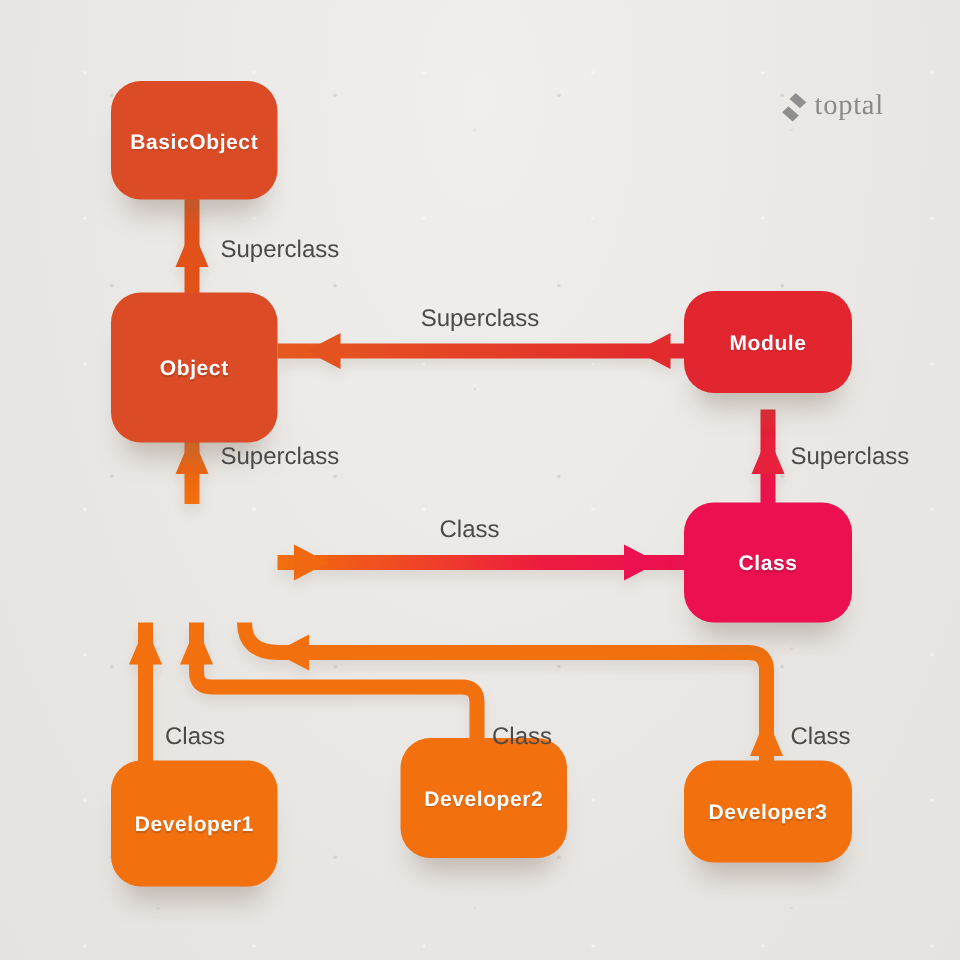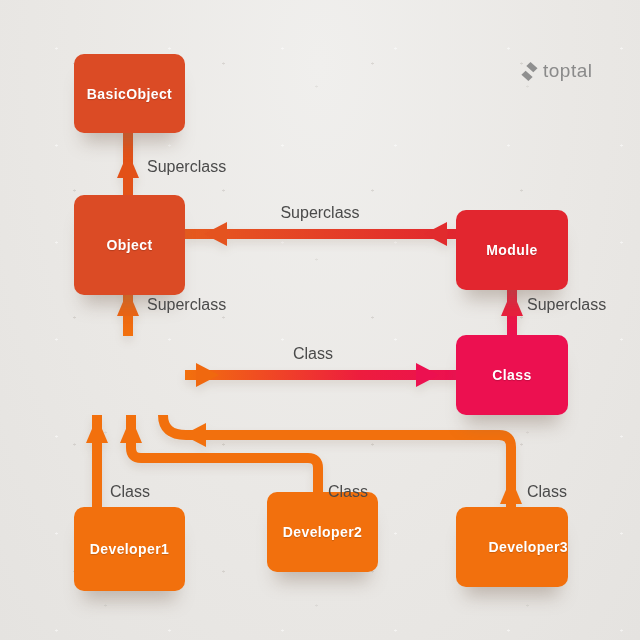--- a/index.html
+++ b/index.html
@@ -9,45 +9,45 @@
     background-color:#eae8e5;
     background-image:
       radial-gradient(rgba(98,90,80,.16) 1px, transparent 1.4px),
       radial-gradient(rgba(98,90,80,.10) 1px, transparent 1.4px),
       radial-gradient(rgba(255,255,255,.55) 1px, transparent 1.4px),
       radial-gradient(ellipse at 50% 10%, #f0efed 0%, #eae8e5 55%, #e5e3e0 100%);
     background-size:149px 127px, 211px 173px, 113px 97px, 100% 100%;
   }
   svg.edges{position:absolute;left:0;top:0;filter:drop-shadow(0 5px 4px rgba(90,50,20,.10));}
   .node{
-    position:absolute;border-radius:10px;
+    position:absolute;border-radius:20px;
     display:flex;align-items:center;justify-content:center;
     color:#fff;font-weight:bold;font-size:14px;letter-spacing:.4px;
     text-shadow:0 1px 1px rgba(0,0,0,.18);
     box-shadow:0 18px 18px -9px rgba(125,105,90,.38);
   }
   #n-basicobject{left:74px;top:54px;width:111px;height:79px;background:#db4b25;}
   #n-object     {left:74px;top:195px;width:111px;height:100px;background:#db4b25;}
-  #n-module     {left:456px;top:194px;width:112px;height:80px;background:#e2262f;margin-top:16px;}
+  #n-module     {left:456px;top:194px;width:112px;height:68px;background:#e2262f;}
   #n-developer  {left:74px;top:335px;width:111px;height:80px;background:#f2700d;}
   #n-class      {left:456px;top:335px;width:112px;height:80px;background:#ec1050;}
   #n-developer1 {left:74px;top:507px;width:111px;height:84px;background:#f2700d;}
   #n-developer2 {left:267px;top:492px;width:111px;height:80px;background:#f2700d;}
-  #n-developer3 {left:456px;top:507px;width:112px;height:80px;background:#f2700d;justify-content:flex-end;}
+  #n-developer3 {left:456px;top:507px;width:112px;height:68px;background:#f2700d;}
   .elabel{position:absolute;font-size:16px;color:#4a4a4a;white-space:nowrap;}
   #l-s1{left:147px;top:158px;}
   #l-s2{left:320px;top:204px;transform:translateX(-50%);}
   #l-s3{left:147px;top:296px;}
   #l-s4{left:527px;top:296px;}
   #l-c5{left:313px;top:345px;transform:translateX(-50%);}
   #l-c6{left:110px;top:483px;}
   #l-c7{left:328px;top:483px;}
   #l-c8{left:527px;top:483px;}
   .logo{position:absolute;left:520px;top:60px;display:flex;align-items:center;gap:4px;}
-  .logo-text{font-size:19px;letter-spacing:.5px;color:#8a8a8a;}
+  .logo-text{font-size:19px;letter-spacing:.5px;color:#8a8a8a;font-family:Liberation Serif, serif;}
 </style>
 </head>
 <body>
 
 <div class="stage">
 
   <svg class="edges" width="640" height="640" viewBox="0 0 640 640">
     <defs>
       <linearGradient id="gModObj" gradientUnits="userSpaceOnUse" x1="456" y1="234" x2="185" y2="234">
         <stop offset="0" stop-color="#e2262f"></stop>

